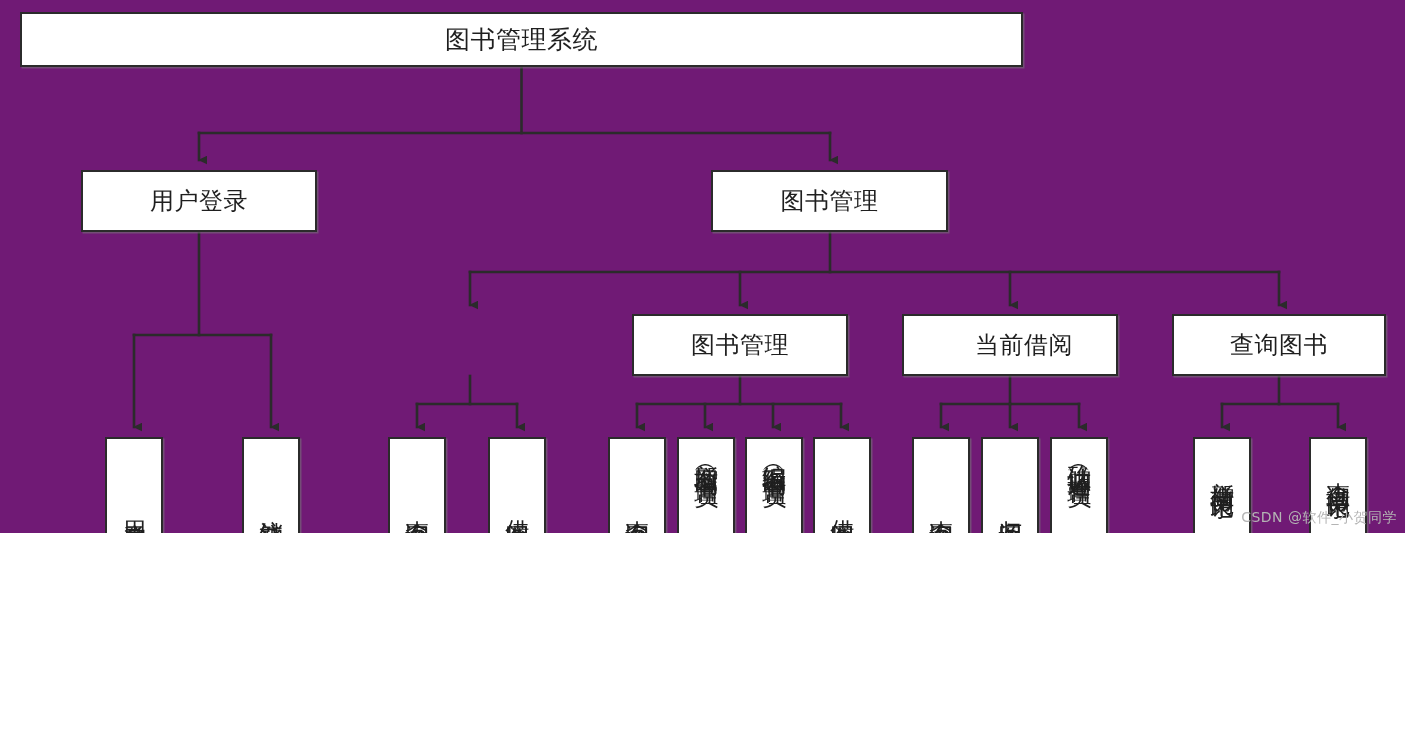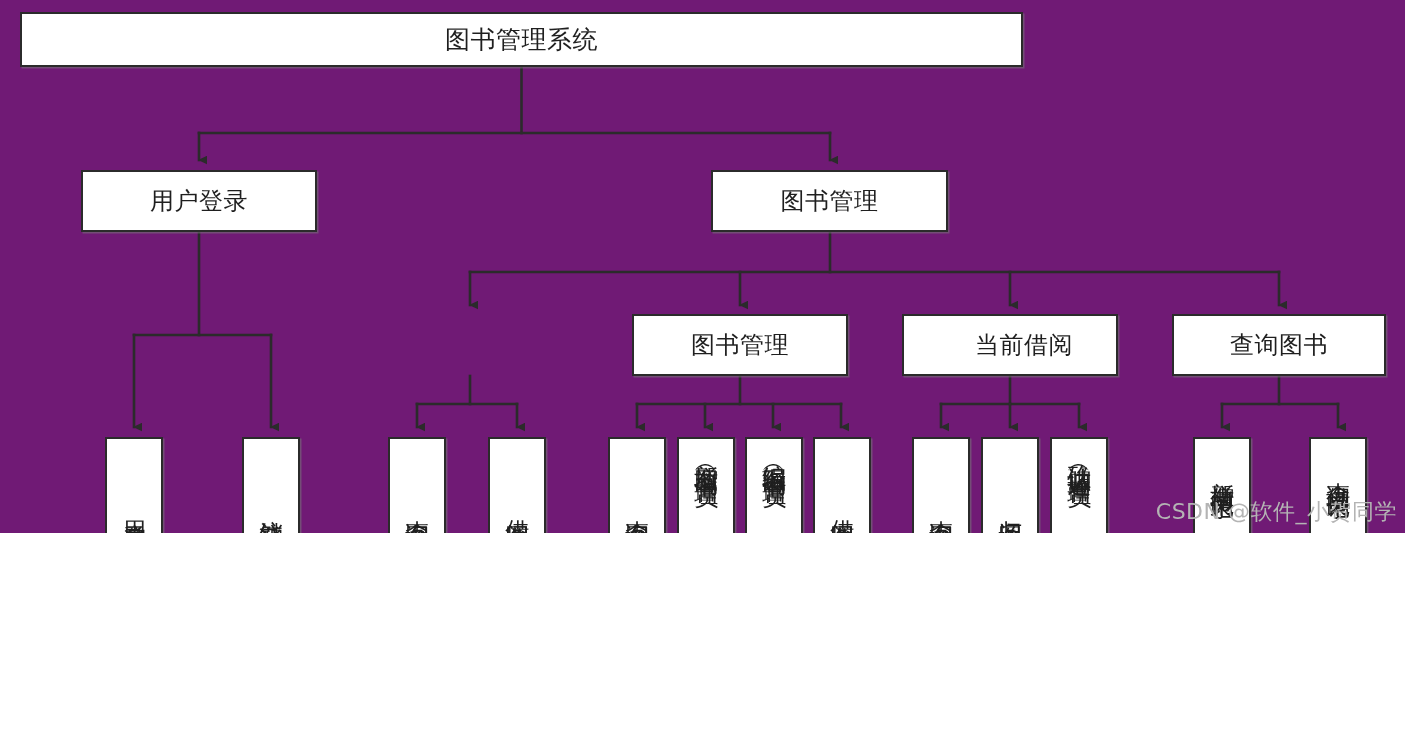--- a/index.html
+++ b/index.html
@@ -69,21 +69,21 @@
     margin-top: 56px;
   }
   .node.leaf.mid .node-label {
     margin-top: 18px;
   }
 
   #watermark {
     position: absolute;
     right: 8px;
     bottom: 6px;
-    font-size: 22px;
+    font-size: 14px;
     color: #b4b4b4;
     letter-spacing: 0.5px;
     z-index: 8;
     white-space: nowrap;
     pointer-events: none;
   }
 </style>
 </head>
 <body>
 

